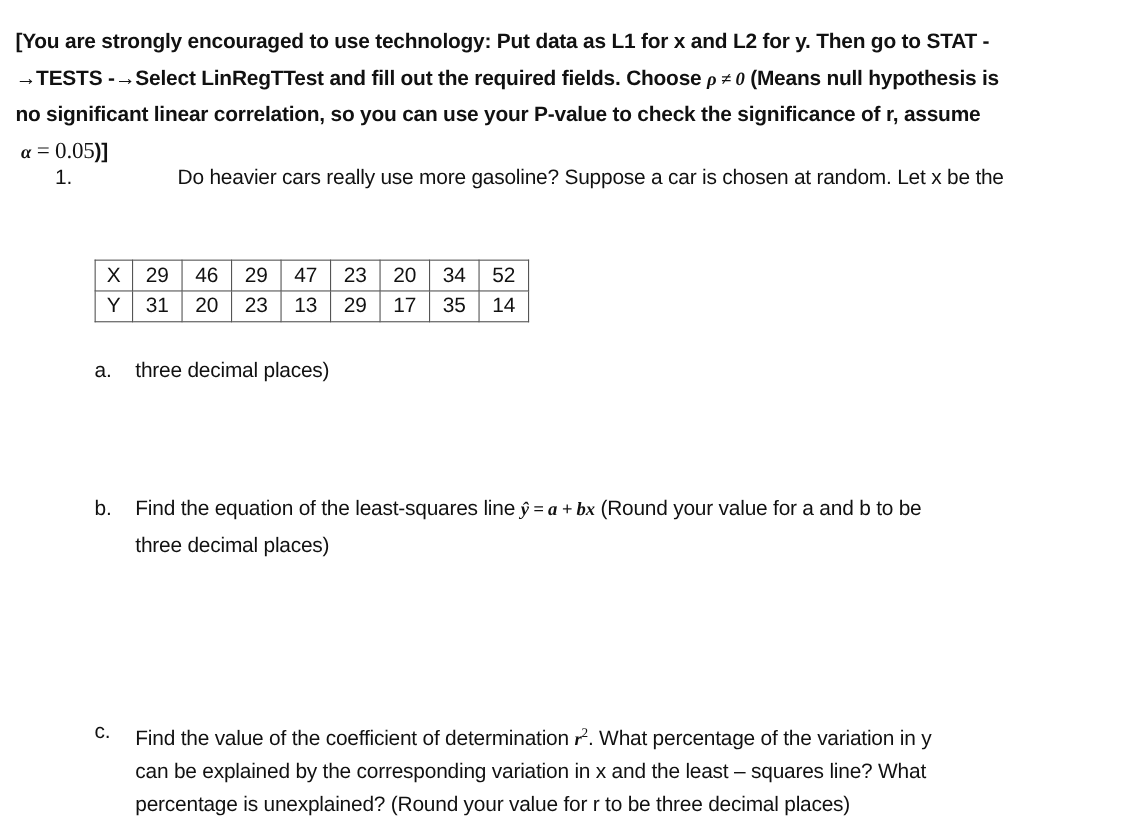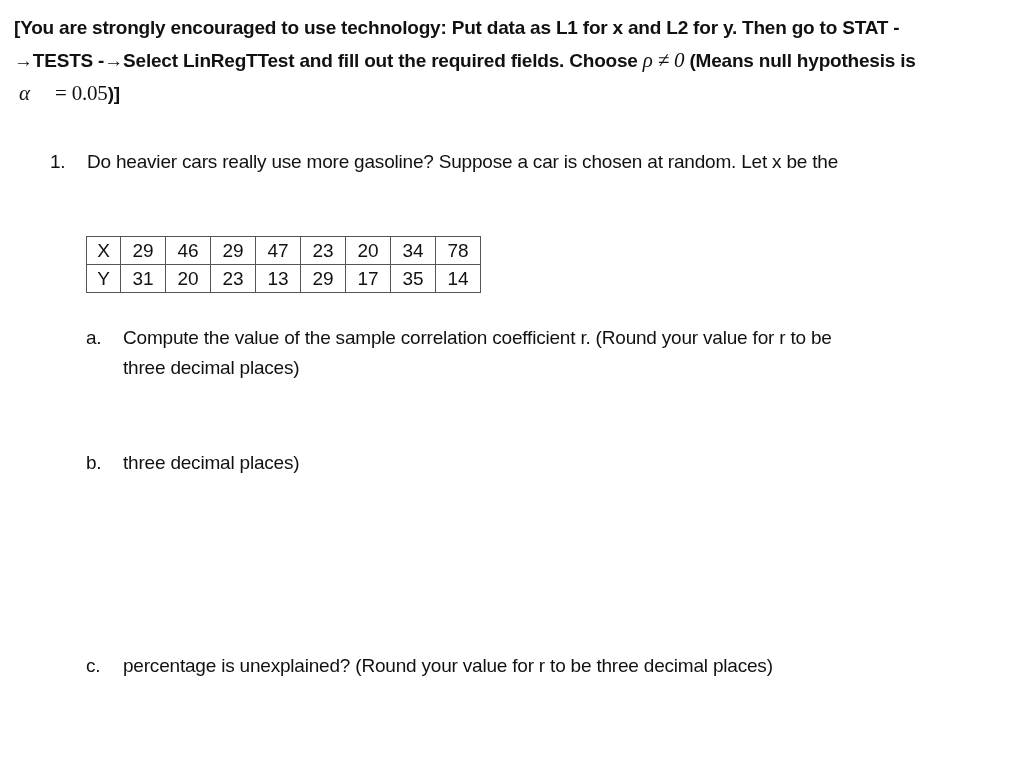--- a/index.html
+++ b/index.html
@@ -1,82 +1,85 @@
 <!DOCTYPE html>
 <html><head>
 <meta charset="utf-8">
 <style>
   html, body { margin:0; padding:0; background:#ffffff; }
   body { width:1024px; height:761px; position:relative; overflow:hidden; color:#111; font-family:"Liberation Sans", sans-serif; }
-  .intro { position:absolute; left:14px; top:11px; width:1000px; font-weight:bold; font-size:19px; line-height:33px; letter-spacing:-0.2px; }
-  .math { font-family:"Liberation Serif", serif; font-style:italic; font-weight:normal; font-size:21px; }
-  .mathn { font-family:"Liberation Serif", serif; font-style:normal; font-weight:normal; font-size:21px;margin-left:20px; }
+  .intro { position:absolute; left:14px; top:22px; width:1000px; font-weight:bold; font-size:19px; line-height:33px; letter-spacing:-0.2px; }
+  .math { font-family:"Liberation Serif", serif; font-style:italic; font-weight:bold; font-size:17px; }
+  .mathn { font-family:"Liberation Serif", serif; font-style:normal; font-weight:normal; font-size:21px; }
   .q { position:absolute; font-size:19px; line-height:30px; letter-spacing:-0.2px; }
   .num { position:absolute; }
   table.data { position:absolute; left:86px; top:236px; border-collapse:collapse; font-size:19px; }
   table.data td { border:1px solid #555; text-align:center; height:27px; padding:0; }
   table.data td.lab { width:33px; }
   table.data td.v { width:44px; }
 </style>
 </head>
 <body>
 
 <div class="intro">
   <div>[You are strongly encouraged to use technology: Put data as L1 for x and L2 for y. Then go to STAT -</div>
   <div><span>→</span><span>TESTS -</span><span>→</span><span>Select LinRegTTest and fill out the required fields. Choose </span><span class="math">ρ ≠ 0</span><span> (Means null hypothesis is</span></div>
+  <div>no significant linear correlation, so you can use your P-value to check the significance of r, assume</div>
   <div>&nbsp;<span class="math">α</span><span class="mathn"> = 0.05</span><span>)]</span></div>
 </div>
 
 <div class="q" style="left:50px; top:147px;">
   <span class="num" style="left:0;">1.</span>
-  <div style="position:absolute; left:37px; width:900px;">
+  <div style="position:absolute; left:37px; width:900px;text-align:center;">
     <div>Do heavier cars really use more gasoline? Suppose a car is chosen at random. Let x be the</div>
   </div>
 </div>
 
 <table class="data">
   <tbody>
       <tr>
     <td class="lab">X</td>
     <td class="v">29</td>
     <td class="v">46</td>
     <td class="v">29</td>
     <td class="v">47</td>
     <td class="v">23</td>
     <td class="v">20</td>
     <td class="v">34</td>
-    <td class="v">78</td>
+    <td class="v">52</td>
   </tr>
   <tr>
     <td class="lab">Y</td>
     <td class="v">31</td>
     <td class="v">20</td>
     <td class="v">23</td>
     <td class="v">13</td>
     <td class="v">29</td>
     <td class="v">17</td>
     <td class="v">35</td>
     <td class="v">14</td>
   </tr>
 </tbody>
   </table>
 
 <div class="q" style="left:86px; top:323px;">
   <span class="num" style="left:0;">a.</span>
   <div style="position:absolute; left:37px; width:860px;">
-    <div>Compute the value of the sample correlation coefficient r. (Round your value for r to be</div>
     <div>three decimal places)</div>
   </div>
 </div>
 
 <div class="q" style="left:86px; top:446px; line-height:34px;">
   <span class="num" style="left:0;">b.</span>
   <div style="position:absolute; left:37px; width:860px;">
+    <div><span>Find the equation of the least-squares line </span><span class="math">ŷ = a + bx</span><span> (Round your value for a and b to be</span></div>
     <div>three decimal places)</div>
   </div>
 </div>
 
 <div class="q" style="left:86px; top:651px;">
   <span class="num" style="left:0;">c.</span>
   <div style="position:absolute; left:37px; width:880px;">
+    <div><span>Find the value of the coefficient of determination </span><span class="math">r</span><sup class="mathn" style="font-size:12px;">2</sup><span>. What percentage of the variation in y</span></div>
+    <div>can be explained by the corresponding variation in x and the least – squares line? What</div>
     <div>percentage is unexplained? (Round your value for r to be three decimal places)</div>
   </div>
 </div>
 
 </body></html>

